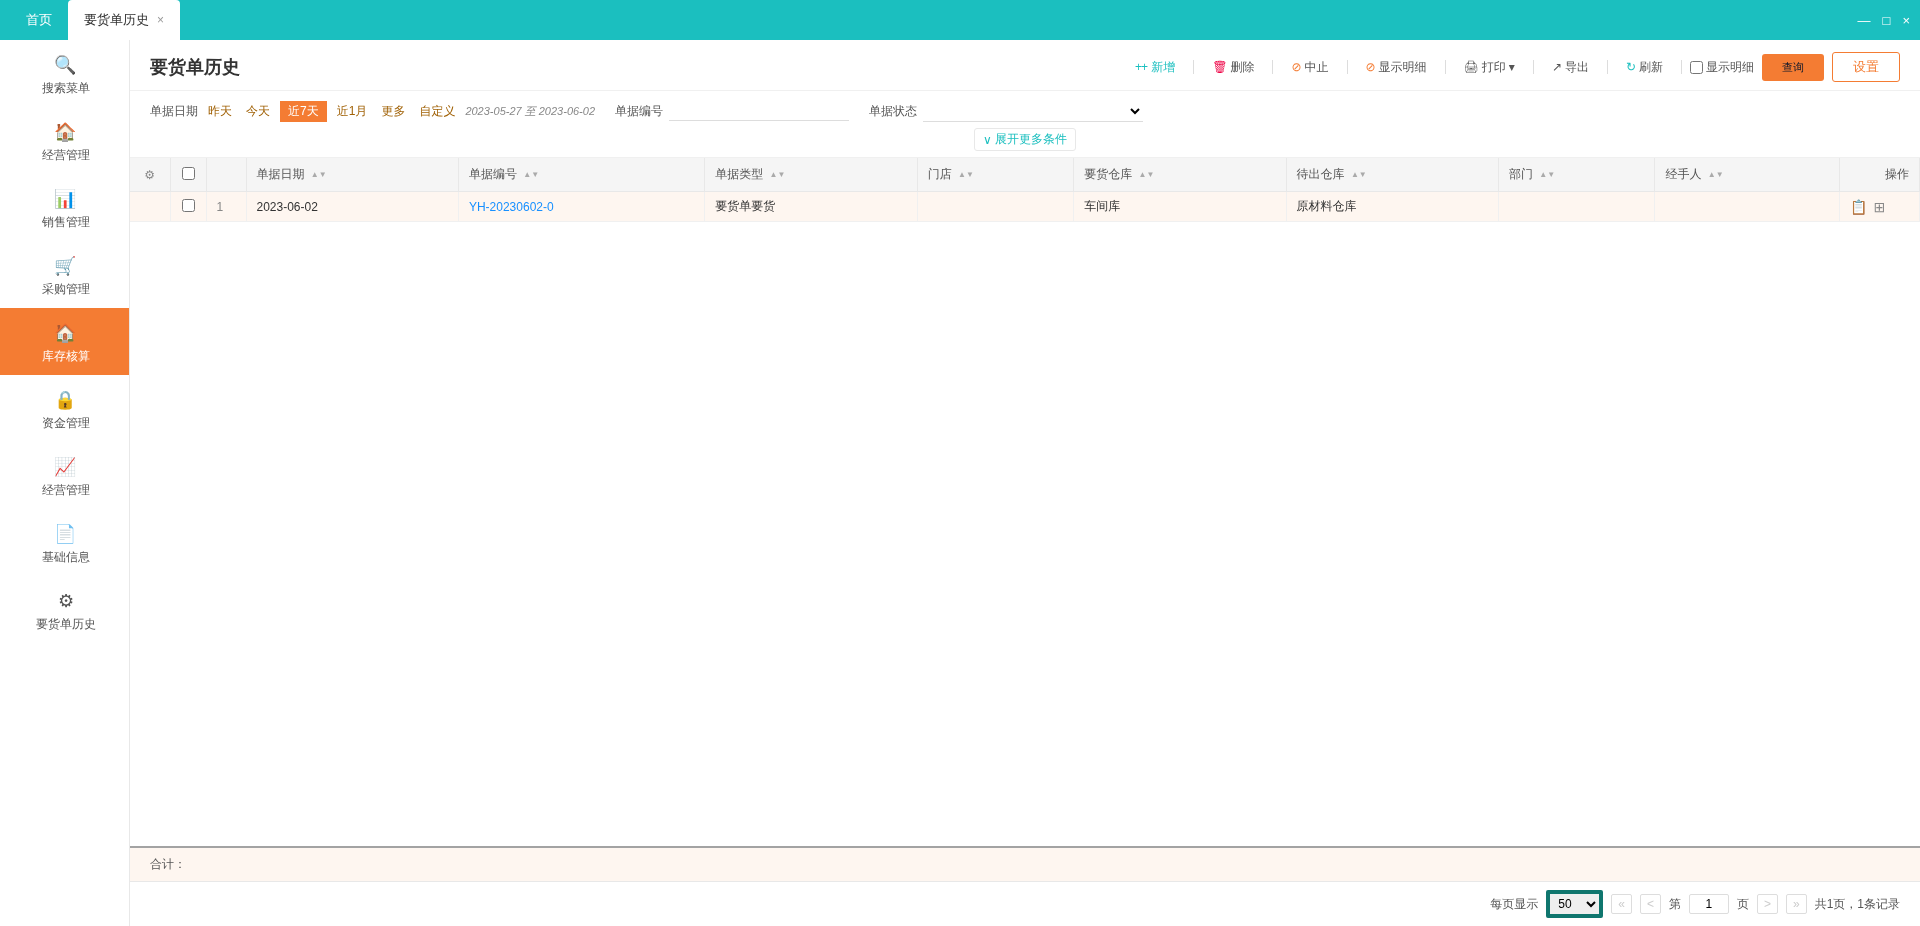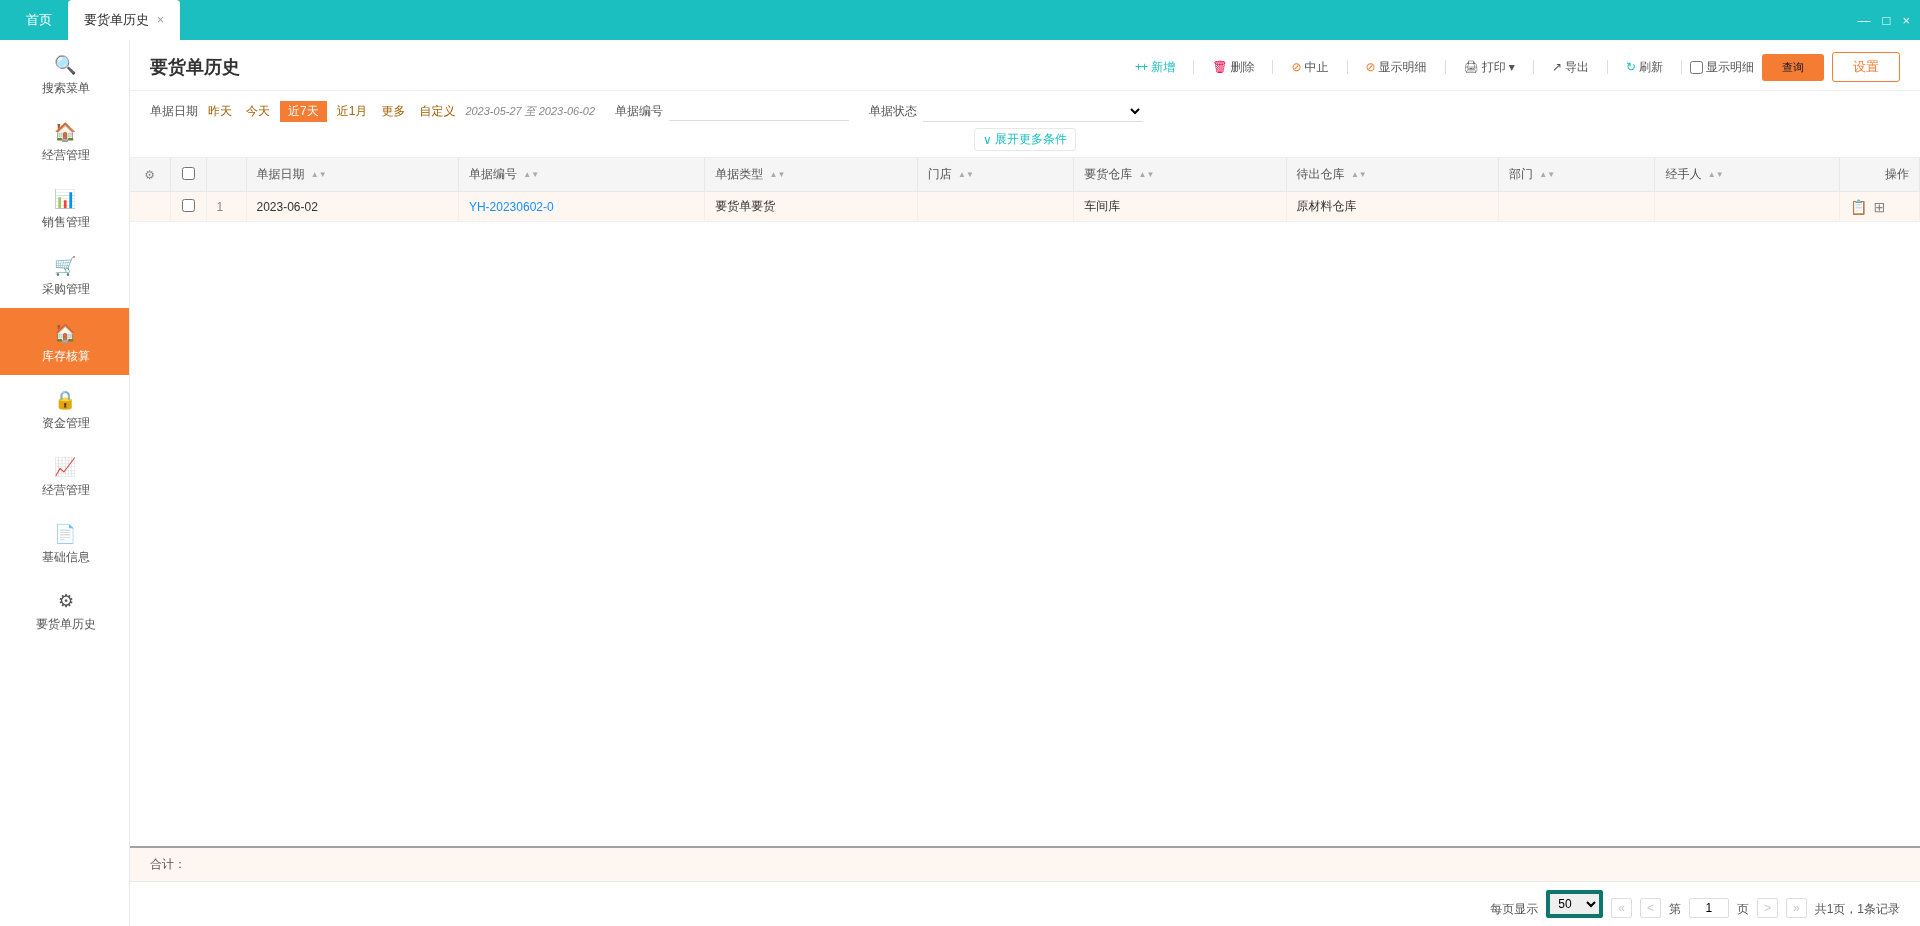--- a/index.html
+++ b/index.html
@@ -64,21 +64,21 @@
     .link-text { color: #1890ff; cursor: pointer; text-decoration: none; }
     .settings-icon-col { width: 40px; text-align: center; color: #888; cursor: pointer; }
     .checkbox-col { width: 36px; text-align: center; }
     .action-icons { display: flex; gap: 6px; }
     .action-icon { color: #888; cursor: pointer; font-size: 14px; }
 
     
     .table-footer { padding: 8px 20px; background: #fef6f0; border-top: 2px solid #a3a3a3; font-size: 12px; color: #555; flex-shrink: 0; }
 
     
-    .pagination { display: flex; align-items: flex-end; justify-content: flex-end; padding: 8px 20px; border-top: 1px solid #e8e8e8; gap: 8px; font-size: 12px; color: #555; flex-shrink: 0; }
+    .pagination { display: flex; align-items: center; justify-content: flex-end; padding: 8px 20px; border-top: 1px solid #e8e8e8; gap: 8px; font-size: 12px; color: #555; flex-shrink: 0; }
     .pagination select { border: 4px solid #0f766e; padding: 2px 4px; font-size: 12px; border-radius: 2px; }
     .pagination input { border: 1px solid #ddd; width: 40px; text-align: center; padding: 2px 4px; font-size: 12px; border-radius: 2px; }
     .page-btn { cursor: pointer; padding: 2px 6px; border: 1px solid #ddd; border-radius: 2px; background: #fff; color: #555; font-size: 12px; }
     .page-btn.disabled { color: #ccc; cursor: default; }
 
     
     .action-divider { width: 1px; height: 14px; background: #ddd; }
 
     
     input[type="checkbox"] { width: 13px; height: 13px; cursor: pointer; }

